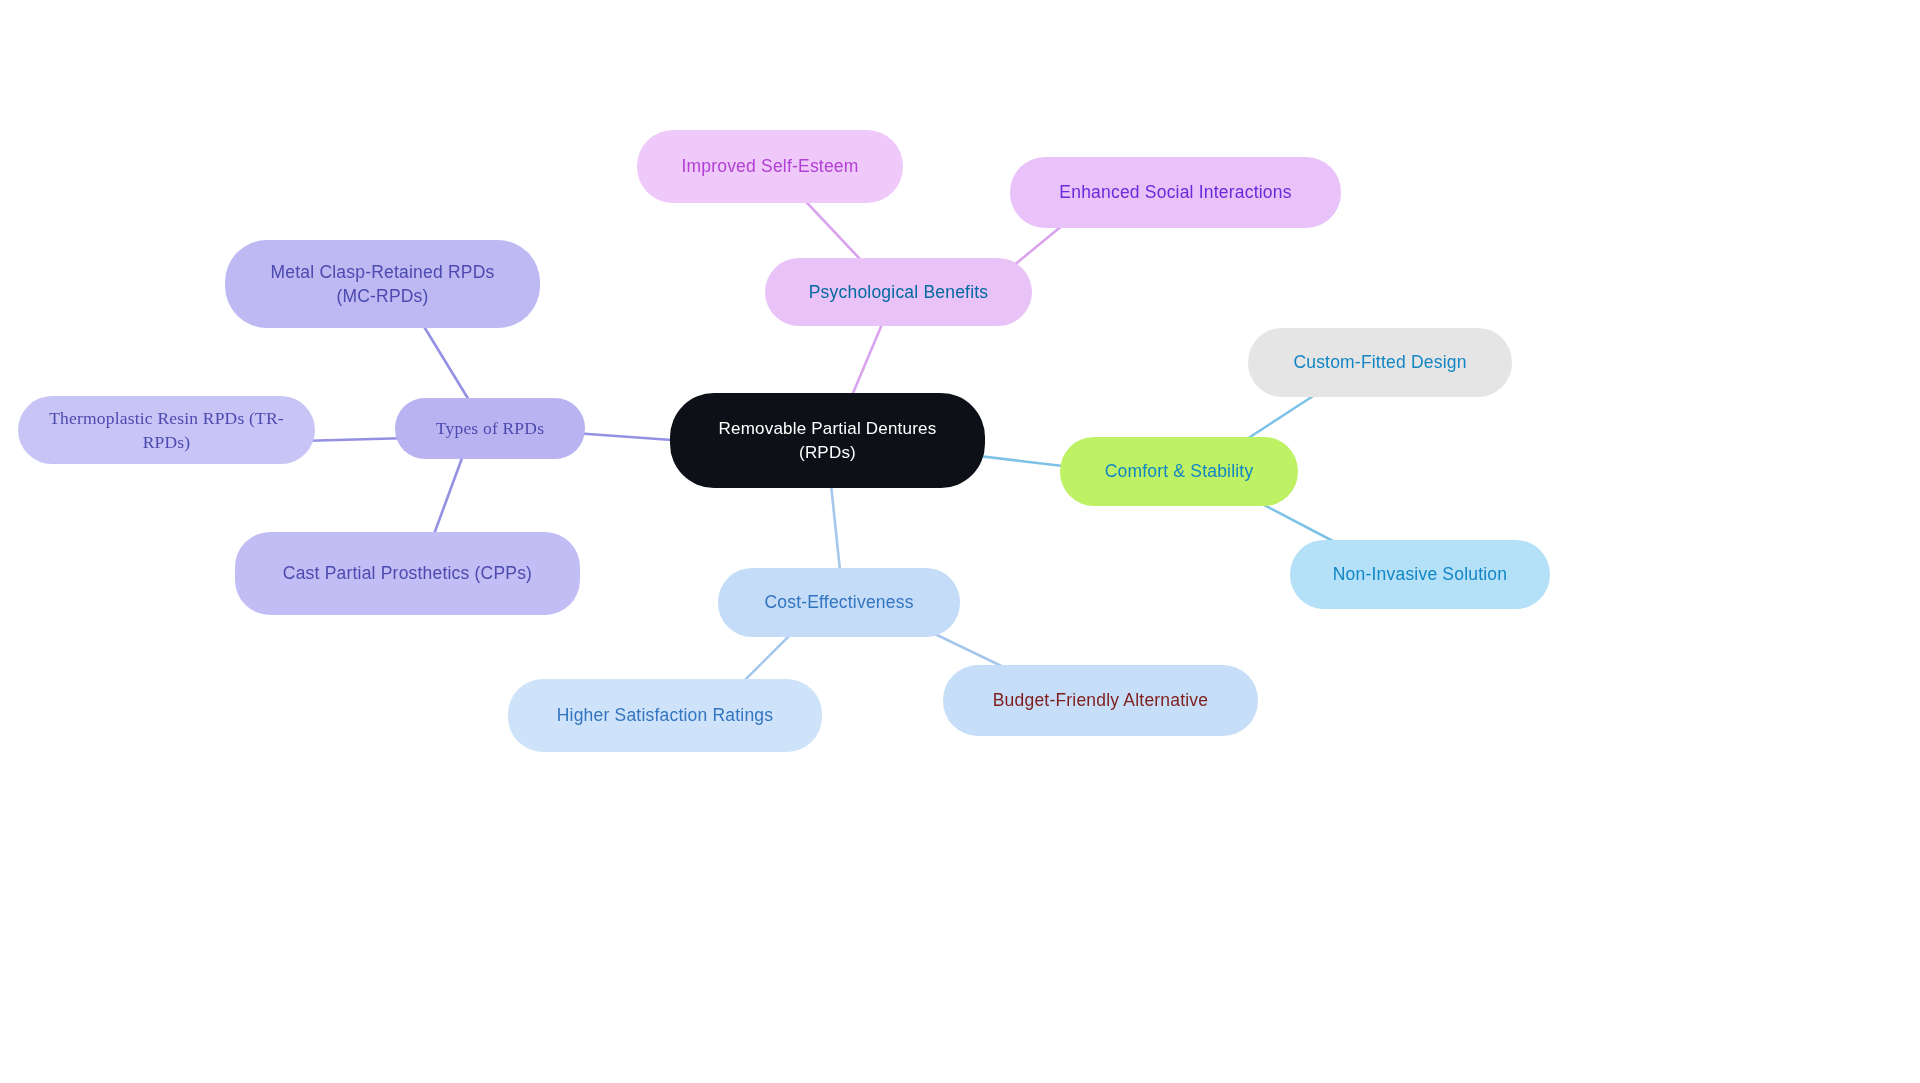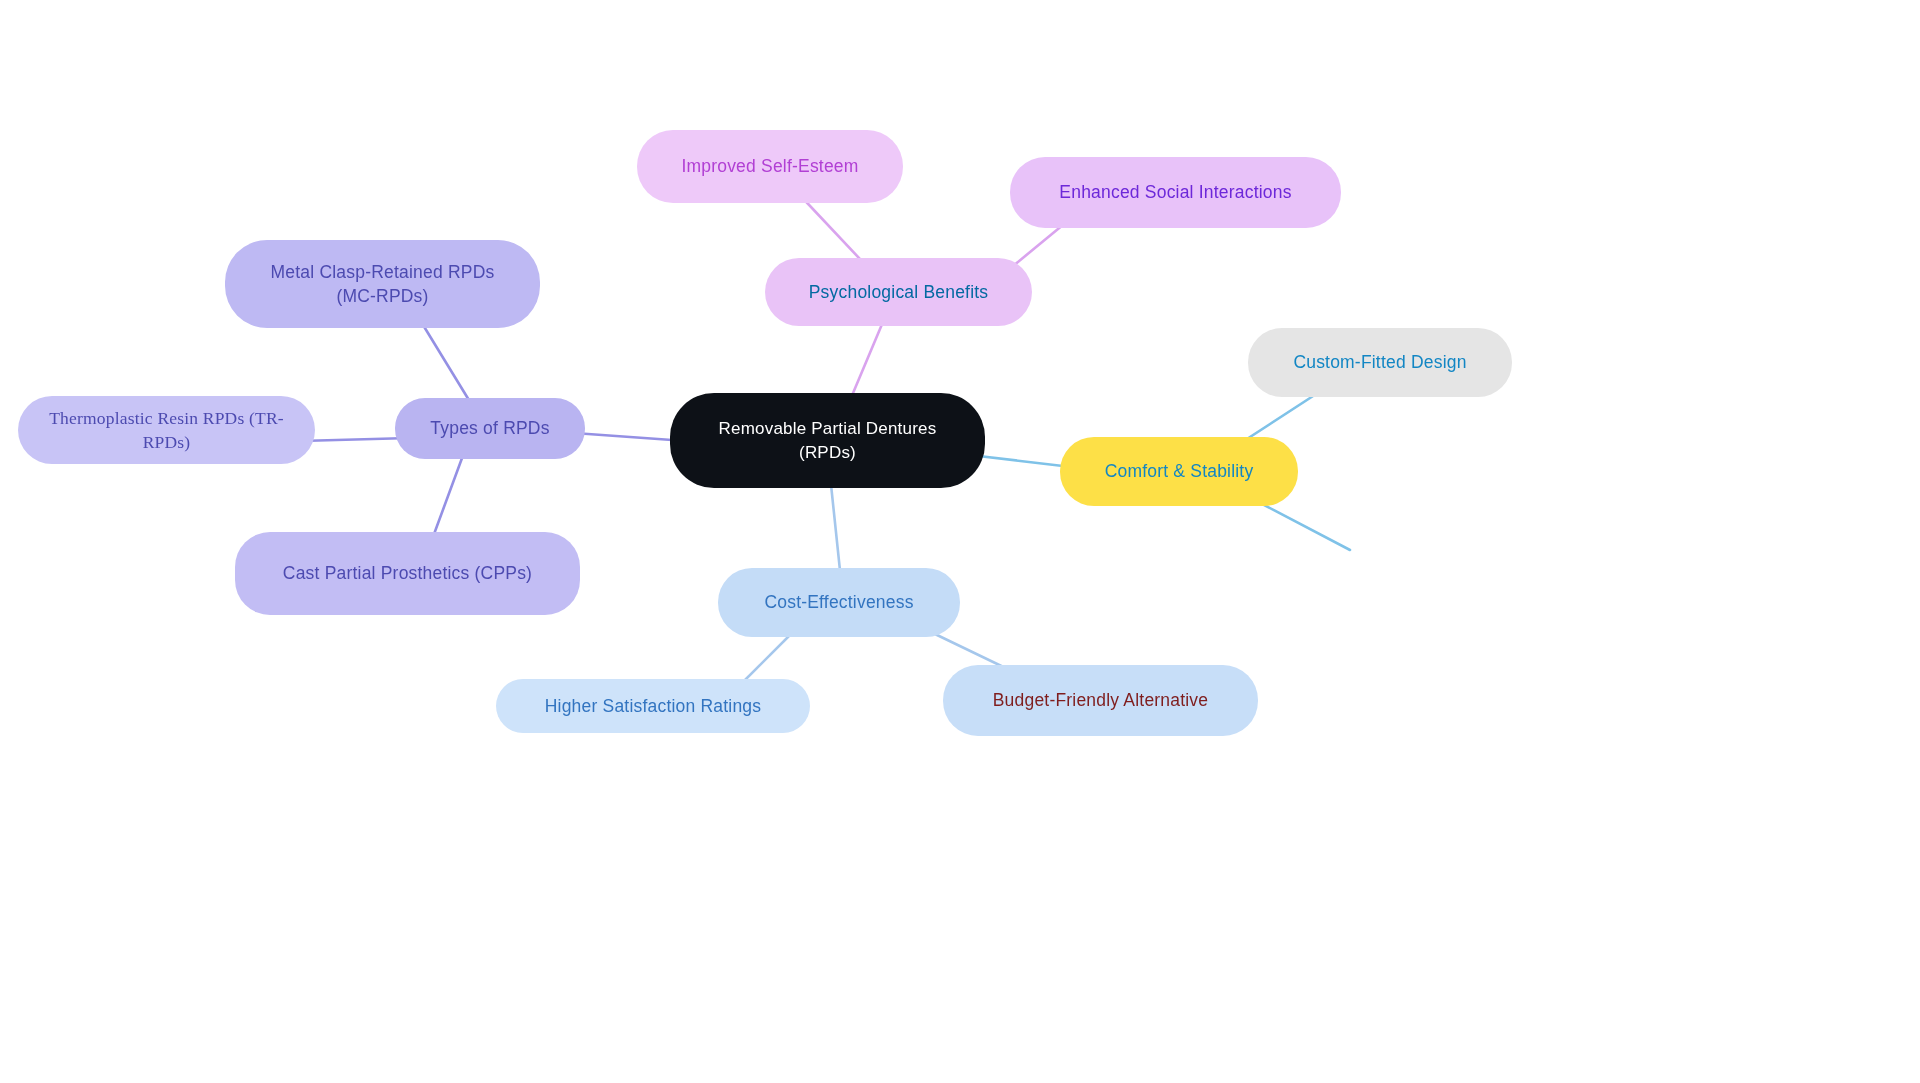--- a/index.html
+++ b/index.html
@@ -31,32 +31,32 @@
     box-sizing: border-box;
     padding: 19px 24px;
     font-size: 17.5px;
     font-weight: 500;
     line-height: 1.4;
     border-radius: 34px;
     letter-spacing: 0.2px;
   }
   
   .n-center   { left: 670px;  top: 393px; width: 315px; height: 95px; border-radius: 44px; font-size: 17px; }
-  .n-types    { left: 395px;  top: 398px; width: 190px; height: 61px; border-radius: 30px; }
+  .n-types    { left: 395px;  top: 398px; width: 190px; height: 61px; border-radius: 30px; font-family: Liberation Serif, serif; }
   .n-mc       { left: 225px;  top: 240px; width: 315px; height: 88px; border-radius: 42px; }
   .n-tr       { left: 18px;   top: 396px; width: 297px; height: 68px; border-radius: 42px; font-family: Liberation Serif, serif; }
   .n-cpp      { left: 235px;  top: 532px; width: 345px; height: 83px; border-radius: 35px; }
   .n-psych    { left: 765px;  top: 258px; width: 267px; height: 68px; border-radius: 34px; }
   .n-improved { left: 637px;  top: 130px; width: 266px; height: 73px; border-radius: 36px; }
   .n-enhanced { left: 1010px; top: 157px; width: 331px; height: 71px; border-radius: 35px; }
   .n-comfort  { left: 1060px; top: 437px; width: 238px; height: 69px; border-radius: 34px; }
   .n-custom   { left: 1248px; top: 328px; width: 264px; height: 69px; border-radius: 34px; }
   .n-noninv   { left: 1290px; top: 540px; width: 260px; height: 69px; border-radius: 34px; }
   .n-cost     { left: 718px;  top: 568px; width: 242px; height: 69px; border-radius: 34px; }
-  .n-higher   { left: 496px;  top: 679px; width: 314px; height: 54px; border-radius: 35px; }
+  .n-higher   { left: 508px;  top: 679px; width: 314px; height: 73px; border-radius: 35px; }
   .n-budget   { left: 943px;  top: 665px; width: 315px; height: 71px; border-radius: 35px; }
 </style>
 </head>
 <body>
 
 <div class="canvas" style="background: rgb(255, 255, 255);">
 
   <svg class="edges" width="1920" height="1083" viewBox="0 0 1920 1083" fill="none" stroke-width="2.6" stroke-linecap="round">
 
     <line x1="700" y1="442" x2="560" y2="432" stroke="#9490e4"></line>
@@ -81,20 +81,21 @@
 
   <div class="node n-types" style="background: rgb(185, 180, 241); color: rgb(76, 74, 176);">Types of RPDs</div>
   <div class="node n-mc" style="background: rgb(190, 185, 243); color: rgb(76, 74, 176);">Metal Clasp-Retained RPDs (MC-RPDs)</div>
   <div class="node n-tr" style="background: rgb(200, 196, 246); color: rgb(76, 74, 176);">Thermoplastic Resin RPDs (TR-RPDs)</div>
   <div class="node n-cpp" style="background: rgb(194, 189, 244); color: rgb(76, 74, 176);">Cast Partial Prosthetics (CPPs)</div>
 
   <div class="node n-psych" style="background: rgb(233, 195, 247); color: #0369a1;">Psychological Benefits</div>
   <div class="node n-improved" style="background: rgb(238, 201, 249); color: rgb(177, 63, 212);">Improved Self-Esteem</div>
   <div class="node n-enhanced" style="background: rgb(232, 194, 249); color: #6d28d9;">Enhanced Social Interactions</div>
 
-  <div class="node n-comfort" style="background: #fde047; color: rgb(18, 134, 196);">Comfort &amp; Stability</div>
+  <div class="node n-comfort" style="background: #bef264; color: rgb(18, 134, 196);">Comfort &amp; Stability</div>
   <div class="node n-custom" style="background: #e5e5e5; color: rgb(18, 134, 196);">Custom-Fitted Design</div>
+  <div class="node n-noninv" style="background: rgb(180, 225, 248); color: rgb(18, 134, 196);">Non-Invasive Solution</div>
 
   <div class="node n-cost" style="background: rgb(196, 220, 247); color: rgb(50, 116, 192);">Cost-Effectiveness</div>
   <div class="node n-higher" style="background: rgb(206, 227, 250); color: rgb(50, 116, 192);">Higher Satisfaction Ratings</div>
   <div class="node n-budget" style="background: rgb(199, 222, 248); color: #7f1d1d;">Budget-Friendly Alternative</div>
 
 </div>
 
 </body></html>

